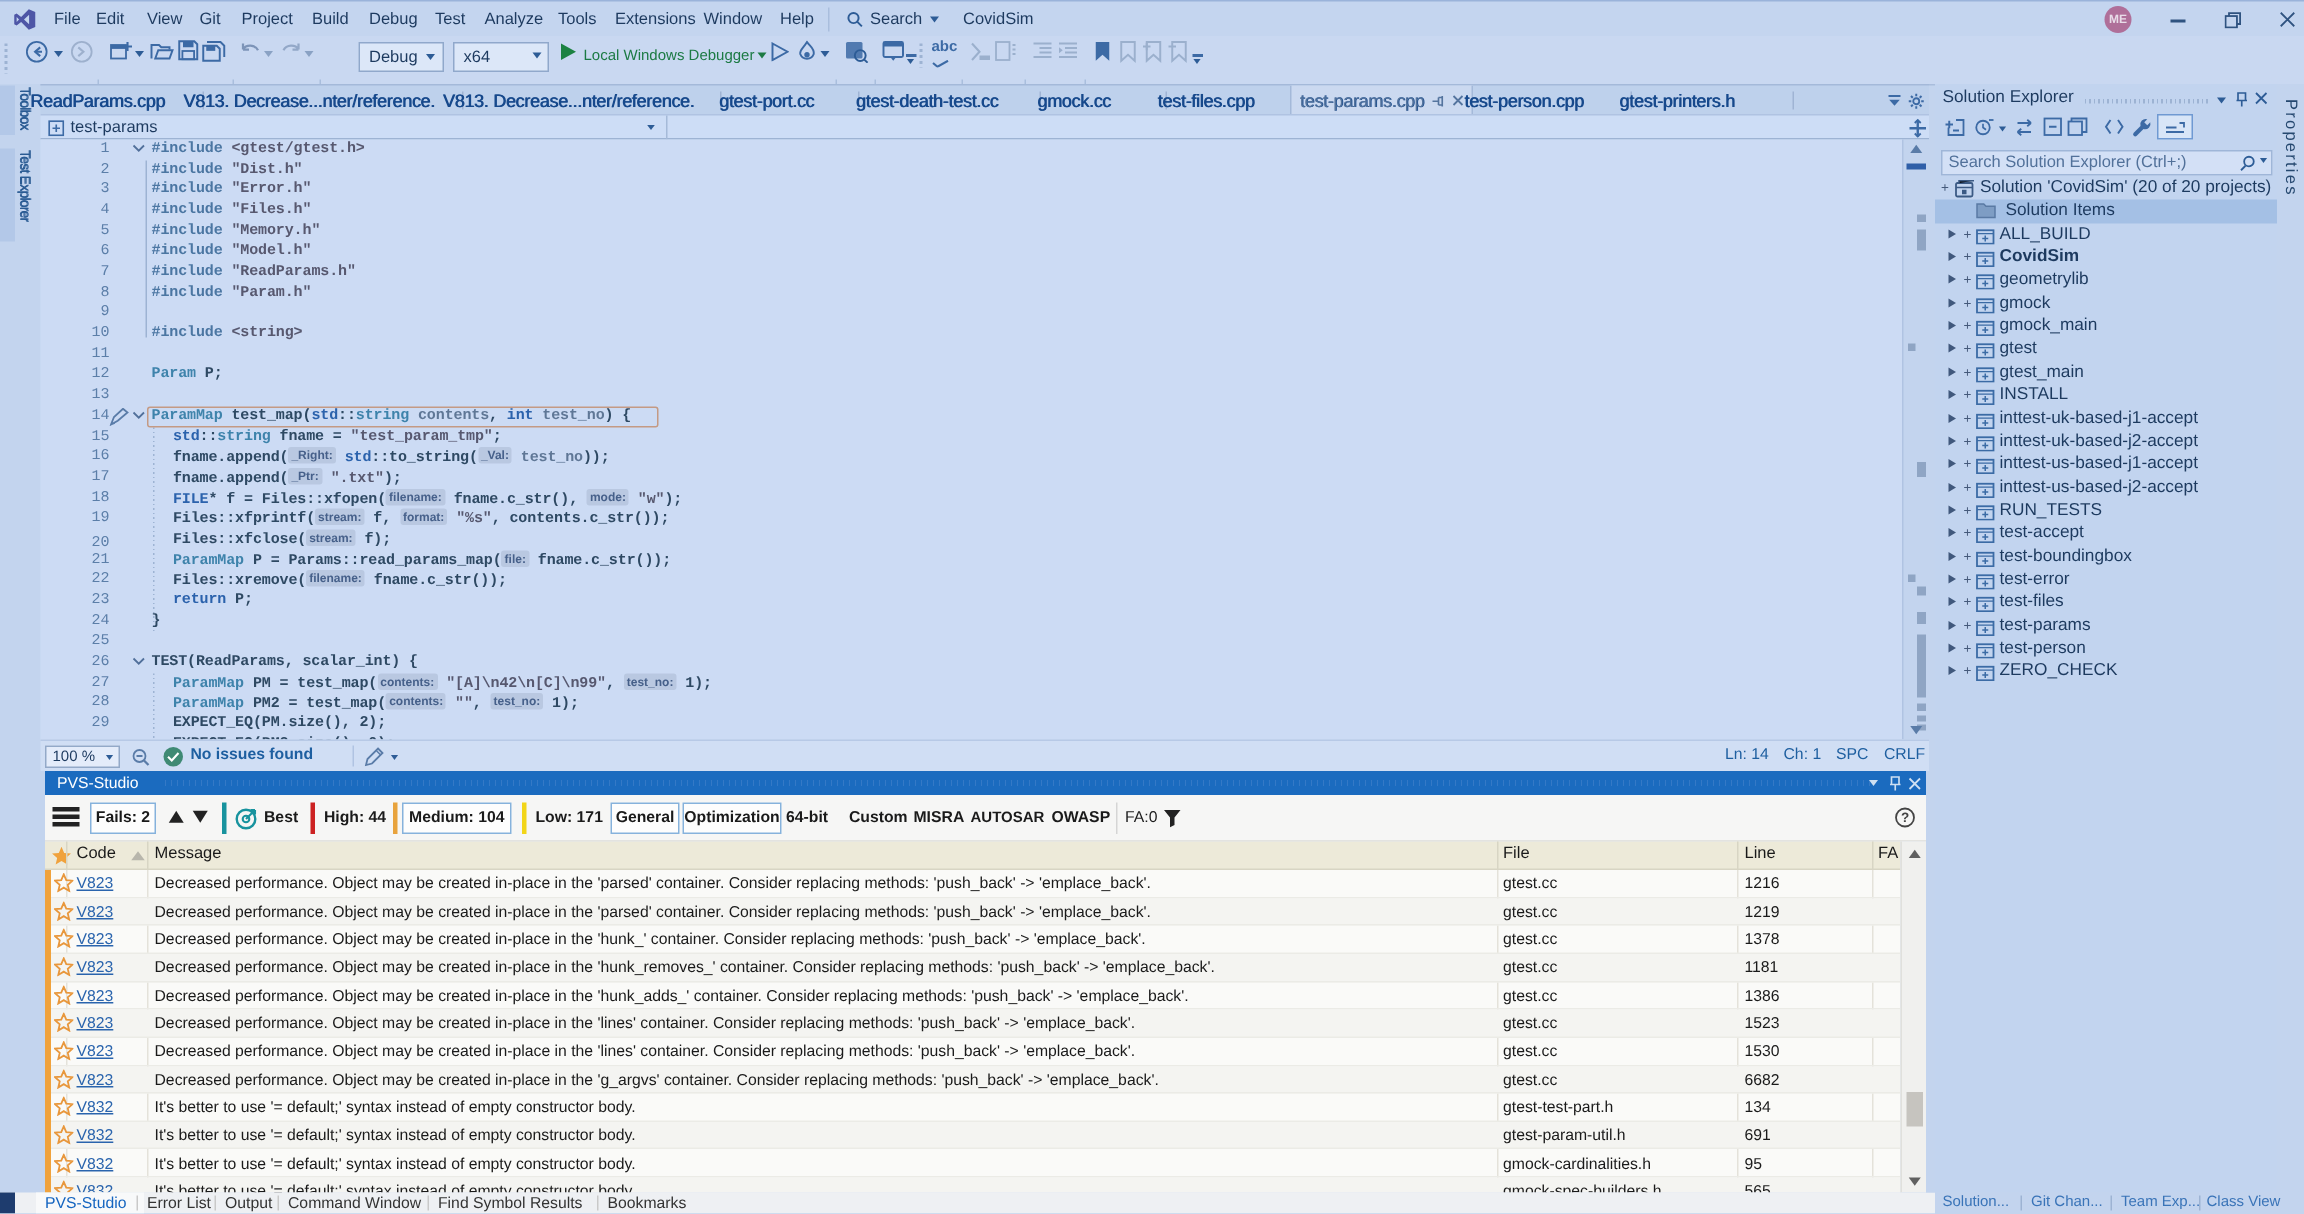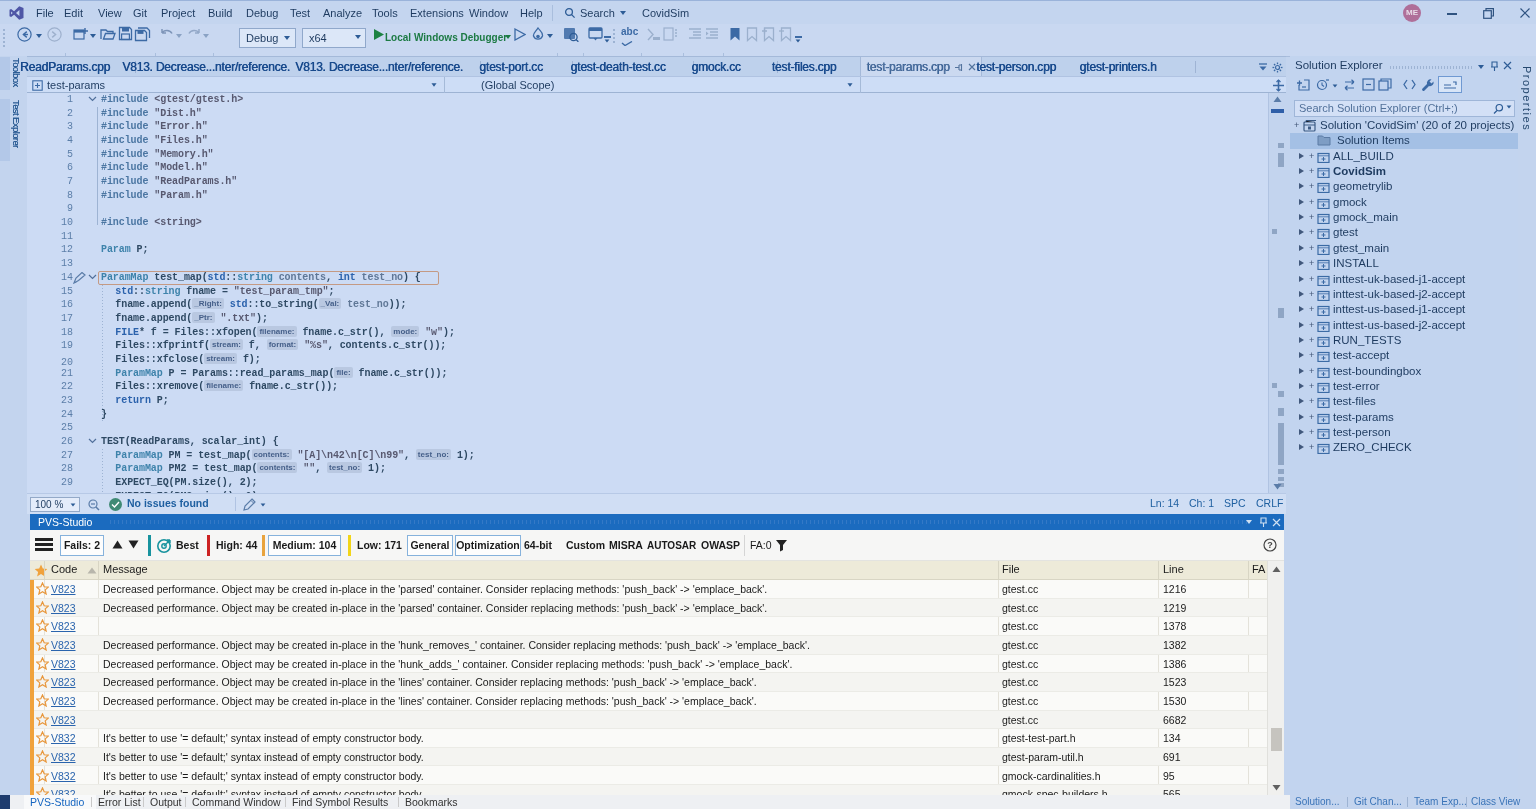--- a/index.html
+++ b/index.html
@@ -148,21 +148,21 @@
       <path d="M13 5 C11 1.5 5 1.5 3 5.5 M13 5 L13 1 M13 5 L9 5" fill="none" stroke="#93a8c8" stroke-width="1.5"></path>
     </svg>
   <span class="dd dded a" style="left:203px;top:10px"></span>
   <span class="tsep" style="left:213px"></span>
   <div class="combo" style="left:239px;width:57px">Debug<span class="dd" style="position:absolute;right:5px;top:7px"></span></div>
   <div class="combo" style="left:302px;width:64px">x64</div>
   <span class="dd a" style="left:355px;top:11px"></span>
   <svg class="a" style="left:373px;top:4px" width="12" height="13" viewBox="0 0 12 13">
       <path d="M1 1 L11 6.5 L1 12 Z" fill="#1c8242"></path>
     </svg>
-  <span class="a" style="left:366px;top:6px;font-size:10px;font-weight:bold;color:#1c7a44;line-height:16px;padding-left:19px;">Local Windows Debugger</span>
+  <span class="a" style="left:389px;top:6px;font-size:10px;font-weight:normal;color:#1c7a44;line-height:16px;">Local Windows Debugger</span>
   <span class="dd a" style="left:505px;top:11px;border-top-color:#1c7a44"></span>
   <svg class="a" style="left:514px;top:4px" width="12" height="13" viewBox="0 0 12 13">
       <path d="M1 1 L11 6.5 L1 12 Z" fill="none" stroke="#3c6aa5" stroke-width="1.3"></path>
     </svg>
   <svg class="a" style="left:531px;top:3px" width="14" height="15" viewBox="0 0 14 15">
       <path d="M7 1 C9 4 12 5 11.5 9 A4.8 4.8 0 0 1 2.5 9 C2 6 5 4.5 7 1 Z" fill="none" stroke="#3c6aa5" stroke-width="1.3"></path>
       <circle cx="7" cy="9.5" r="1.8" fill="#3c6aa5"></circle>
     </svg>
   <span class="dd a" style="left:547px;top:10px"></span>
   <span class="tsep" style="left:557px"></span>
@@ -271,24 +271,20 @@
 </div>
 <div class="a" id="crumb">
   <div class="crumbsec" style="left:0;width:418px">
     <svg class="a" style="left:5px;top:3px" width="11" height="11" viewBox="0 0 11 11">
         <rect x="0.8" y="0.8" width="9.4" height="9.4" fill="none" stroke="#3c6aa5" stroke-width="1.1"></rect>
         <path d="M3 5.5 L8 5.5 M5.5 3 L5.5 8" stroke="#3c6aa5" stroke-width="1.1"></path>
       </svg>
     <span style="position:absolute;left:20px">test-params</span>
     <span class="dd" style="position:absolute;right:7px;top:6px;transform:scale(0.85)"></span>
   </div>
-  <div class="crumbsec" style="left:419px;width:415px">
-      <span style="position:absolute;left:35px">(Global Scope)</span>
-      <span class="dd" style="position:absolute;right:7px;top:6px;transform:scale(0.85)"></span>
-    </div>
   <svg class="a" style="left:1245px;top:2px" width="13" height="13" viewBox="0 0 13 13">
       <path d="M6.5 1 L6.5 12 M1 6.5 L12 6.5" stroke="#3c6aa5" stroke-width="1.6"></path>
       <path d="M4.5 3 L6.5 1 L8.5 3 M4.5 10 L6.5 12 L8.5 10" fill="none" stroke="#3c6aa5" stroke-width="1.2"></path>
     </svg>
 </div>
 <div class="a" id="gutter"></div>
 <div class="a" id="editor">
   <div class="ln" style="top:0">1</div>
     <div class="ln" style="top:13.68px">2</div>
     <div class="ln" style="top:27.36px">3</div>
@@ -774,31 +770,32 @@
       <span class="vlink">V823</span>
       <span class="pmsg">Decreased performance. Object may be created in-place in the 'parsed' container. Consider replacing methods: 'push_back' -&gt; 'emplace_back'.</span>
       <span class="pfile">gtest.cc</span>
       <span class="pline">1219</span>
     </div>
   <div class="prow" style="top:37.3px">
       <svg class="star" viewBox="0 0 14 13">
         <path d="M7 0.5 L8.8 4.6 L13.3 5 L9.9 8 L10.9 12.4 L7 10 L3.1 12.4 L4.1 8 L0.7 5 L5.2 4.6 Z" fill="none" stroke="#e8973c" stroke-width="1.3"></path>
       </svg>
       <span class="vlink">V823</span>
+      <span class="pmsg">Decreased performance. Object may be created in-place in the 'hunk_' container. Consider replacing methods: 'push_back' -&gt; 'emplace_back'.</span>
       <span class="pfile">gtest.cc</span>
       <span class="pline">1378</span>
     </div>
   <div class="prow alt" style="top:55.95px">
       <svg class="star" viewBox="0 0 14 13">
         <path d="M7 0.5 L8.8 4.6 L13.3 5 L9.9 8 L10.9 12.4 L7 10 L3.1 12.4 L4.1 8 L0.7 5 L5.2 4.6 Z" fill="none" stroke="#e8973c" stroke-width="1.3"></path>
       </svg>
       <span class="vlink">V823</span>
       <span class="pmsg">Decreased performance. Object may be created in-place in the 'hunk_removes_' container. Consider replacing methods: 'push_back' -&gt; 'emplace_back'.</span>
       <span class="pfile">gtest.cc</span>
-      <span class="pline">1382</span>
+      <span class="pline">1181</span>
     </div>
   <div class="prow" style="top:74.6px">
       <svg class="star" viewBox="0 0 14 13">
         <path d="M7 0.5 L8.8 4.6 L13.3 5 L9.9 8 L10.9 12.4 L7 10 L3.1 12.4 L4.1 8 L0.7 5 L5.2 4.6 Z" fill="none" stroke="#e8973c" stroke-width="1.3"></path>
       </svg>
       <span class="vlink">V823</span>
       <span class="pmsg">Decreased performance. Object may be created in-place in the 'hunk_adds_' container. Consider replacing methods: 'push_back' -&gt; 'emplace_back'.</span>
       <span class="pfile">gtest.cc</span>
       <span class="pline">1386</span>
     </div>
@@ -818,20 +815,21 @@
       <span class="vlink">V823</span>
       <span class="pmsg">Decreased performance. Object may be created in-place in the 'lines' container. Consider replacing methods: 'push_back' -&gt; 'emplace_back'.</span>
       <span class="pfile">gtest.cc</span>
       <span class="pline">1530</span>
     </div>
   <div class="prow alt" style="top:130.55px">
       <svg class="star" viewBox="0 0 14 13">
         <path d="M7 0.5 L8.8 4.6 L13.3 5 L9.9 8 L10.9 12.4 L7 10 L3.1 12.4 L4.1 8 L0.7 5 L5.2 4.6 Z" fill="none" stroke="#e8973c" stroke-width="1.3"></path>
       </svg>
       <span class="vlink">V823</span>
+      <span class="pmsg">Decreased performance. Object may be created in-place in the 'g_argvs' container. Consider replacing methods: 'push_back' -&gt; 'emplace_back'.</span>
       <span class="pfile">gtest.cc</span>
       <span class="pline">6682</span>
     </div>
   <div class="prow" style="top:149.2px">
       <svg class="star" viewBox="0 0 14 13">
         <path d="M7 0.5 L8.8 4.6 L13.3 5 L9.9 8 L10.9 12.4 L7 10 L3.1 12.4 L4.1 8 L0.7 5 L5.2 4.6 Z" fill="none" stroke="#e8973c" stroke-width="1.3"></path>
       </svg>
       <span class="vlink">V832</span>
       <span class="pmsg">It's better to use '= default;' syntax instead of empty constructor body.</span>
       <span class="pfile">gtest-test-part.h</span>

